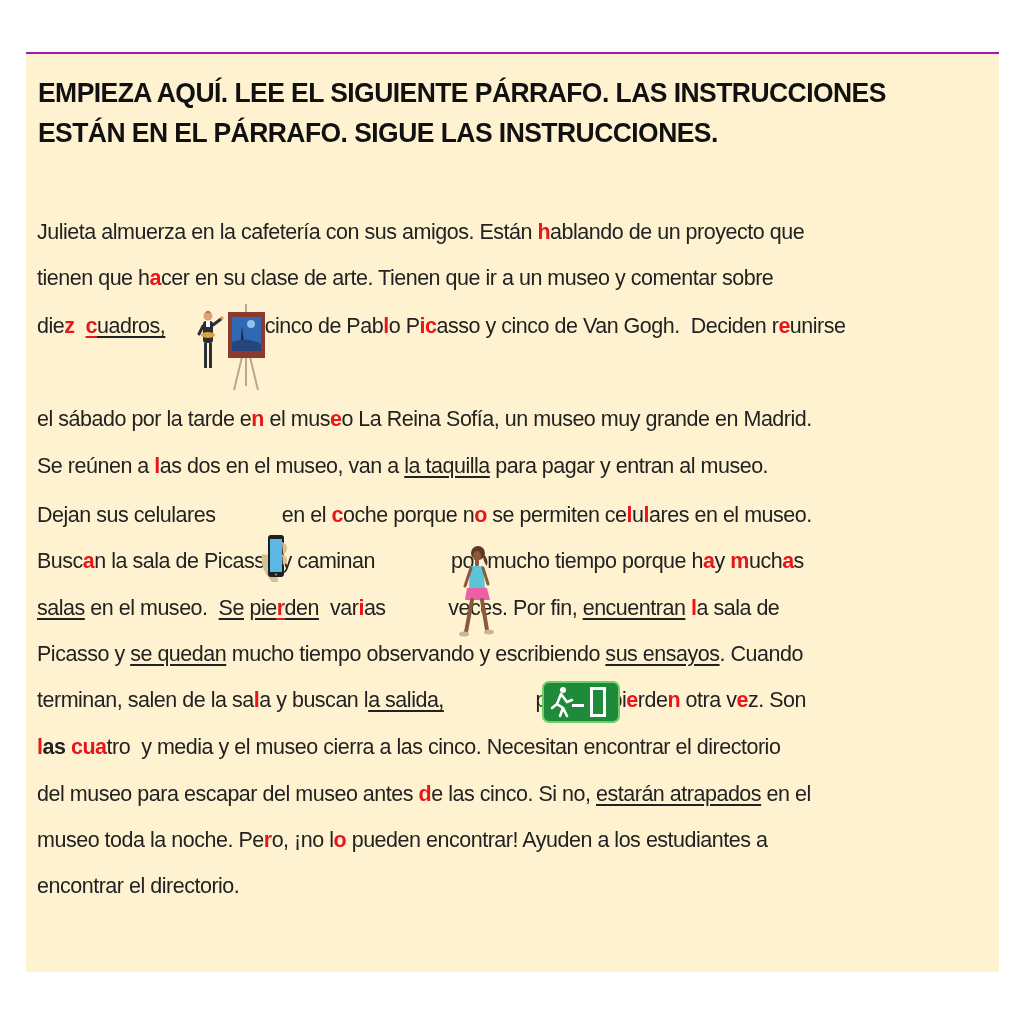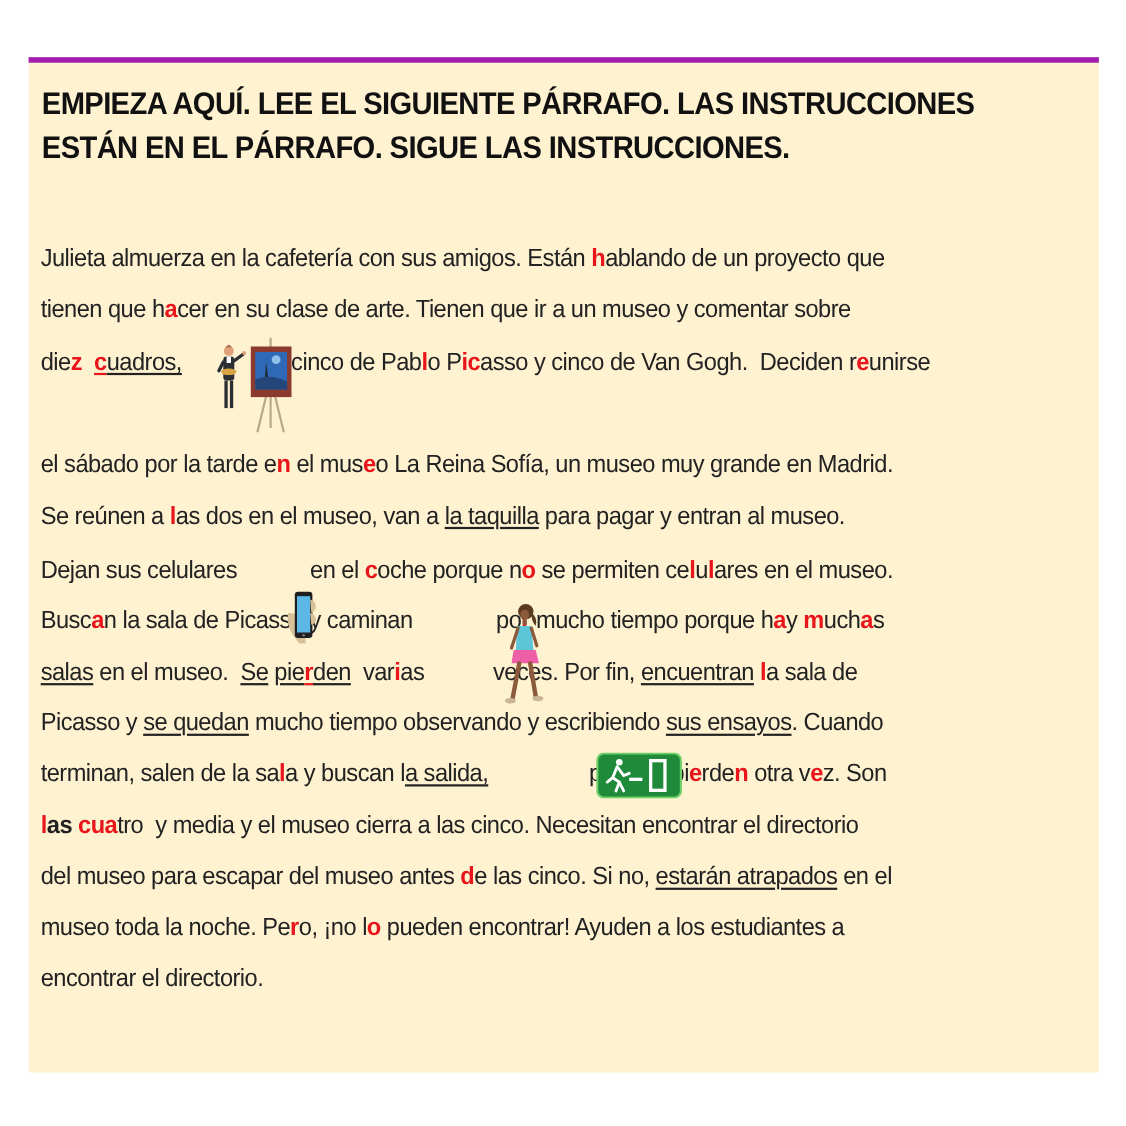--- a/index.html
+++ b/index.html
@@ -1,20 +1,20 @@
 <!DOCTYPE html>
 <html><head>
   <meta charset="utf-8">
   <style>
     html, body { margin: 0; padding: 0; background: #ffffff; }
     body { width: 1024px; height: 1024px; position: relative; overflow: hidden; }
     .panel {
       position: absolute; left: 26px; top: 52px; width: 973px; height: 918px;
       background: #fff2d1;
-      border-top: 5px solid #a21caf;
+      border-top: 2px solid #a21caf;
     }
     .heading {
       position: absolute; left: 12px; top: 18px; width: 940px;
       font-family: "Liberation Sans", sans-serif;
       font-weight: bold; font-size: 28.5px; line-height: 40px;
       color: #111111; letter-spacing: -0.6px;
       transform: scaleX(0.93); transform-origin: left top;
     }
     .para {
       position: absolute; left: 11px; top: 0; width: 960px;

